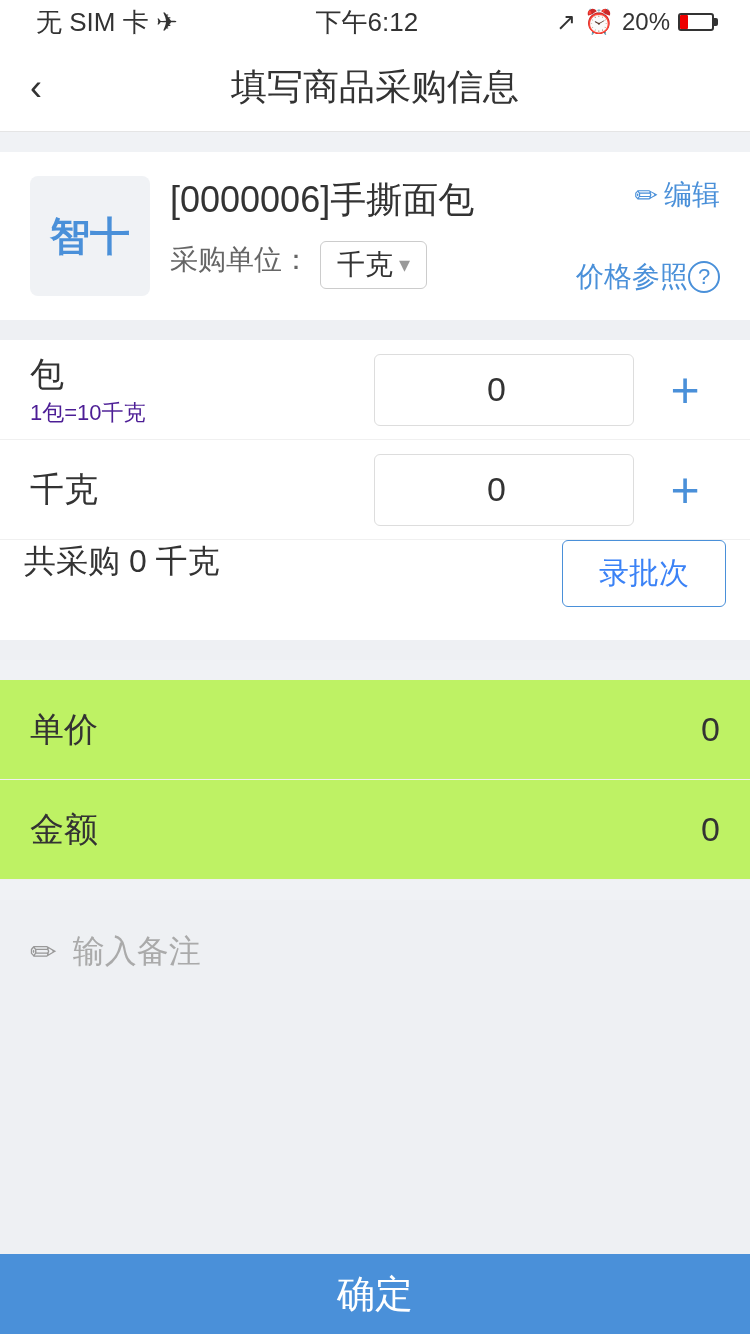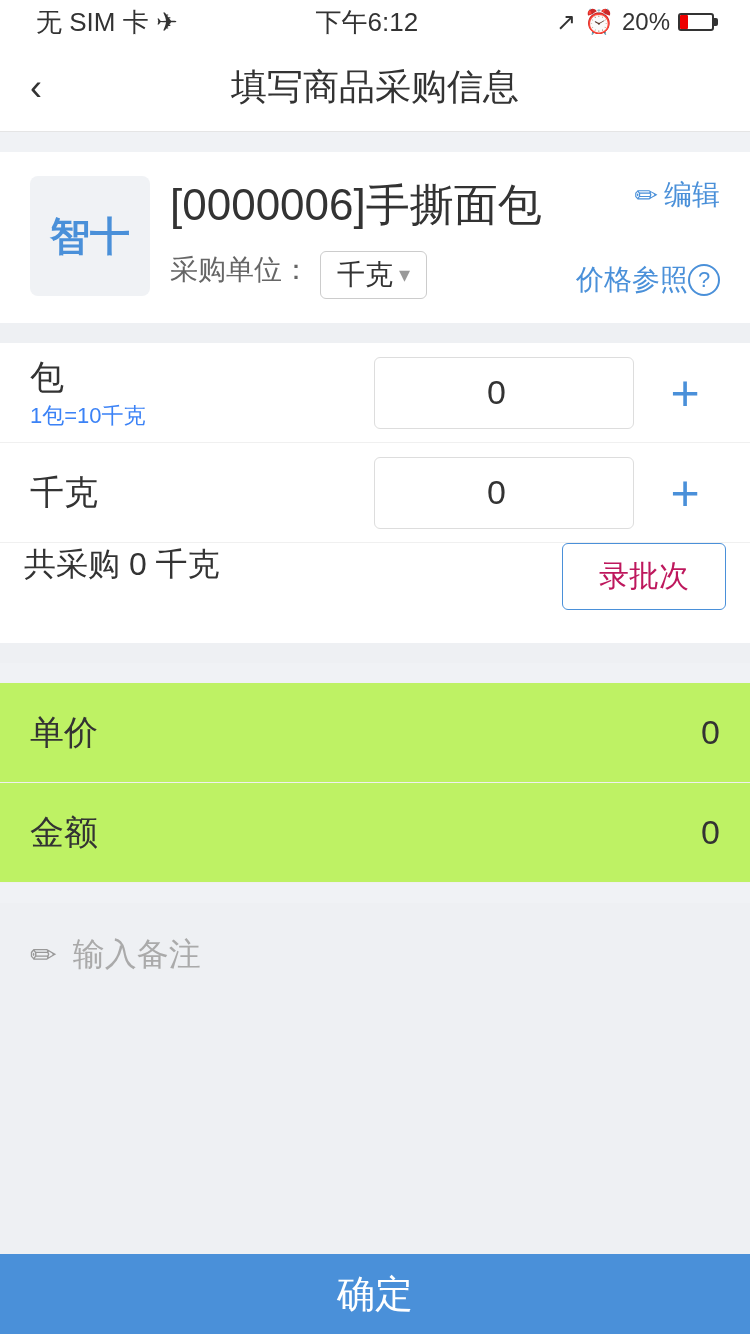--- a/index.html
+++ b/index.html
@@ -74,21 +74,21 @@
     .product-image-logo {
       font-size: 40px;
       color: #4a90d9;
       font-weight: bold;
       font-family: Liberation Serif, serif;
     }
     .product-info {
       flex: 1;
     }
     .product-name {
-      font-size: 44px;
+      font-size: 36px;
       color: #333;
       margin-bottom: 16px;
     }
     .product-unit-row {
       display: flex;
       gap: 10px;
       font-size: 28px;
       color: #666;
     }
     .unit-selector {
@@ -144,21 +144,21 @@
     }
     .input-label {
       font-size: 34px;
       color: #333;
       display: flex;
       flex-direction: column;
       min-width: 120px;
     }
     .input-label-sub {
       font-size: 22px;
-      color: #3b82f6;
+      color: #4c1d95;
     }
     .input-field-wrap {
       flex: 1;
       display: flex;
       align-items: center;
       justify-content: flex-end;
       gap: 16px;
     }
     .qty-input {
       width: 260px;
@@ -192,21 +192,21 @@
       padding: 0 24px;
       height: 100px;
       background: #fff;
     }
     .total-label {
       font-size: 32px;
       color: #333;
     }
     .record-btn {
       border: 1px solid #4a90d9;
-      color: #be185d;
+      color: #3b82f6;
       background: #fff;
       padding: 12px 36px;
       font-size: 30px;
       border-radius: 6px;
       cursor: pointer;
     }
 
     
     .price-section {
       background: #bef264;

